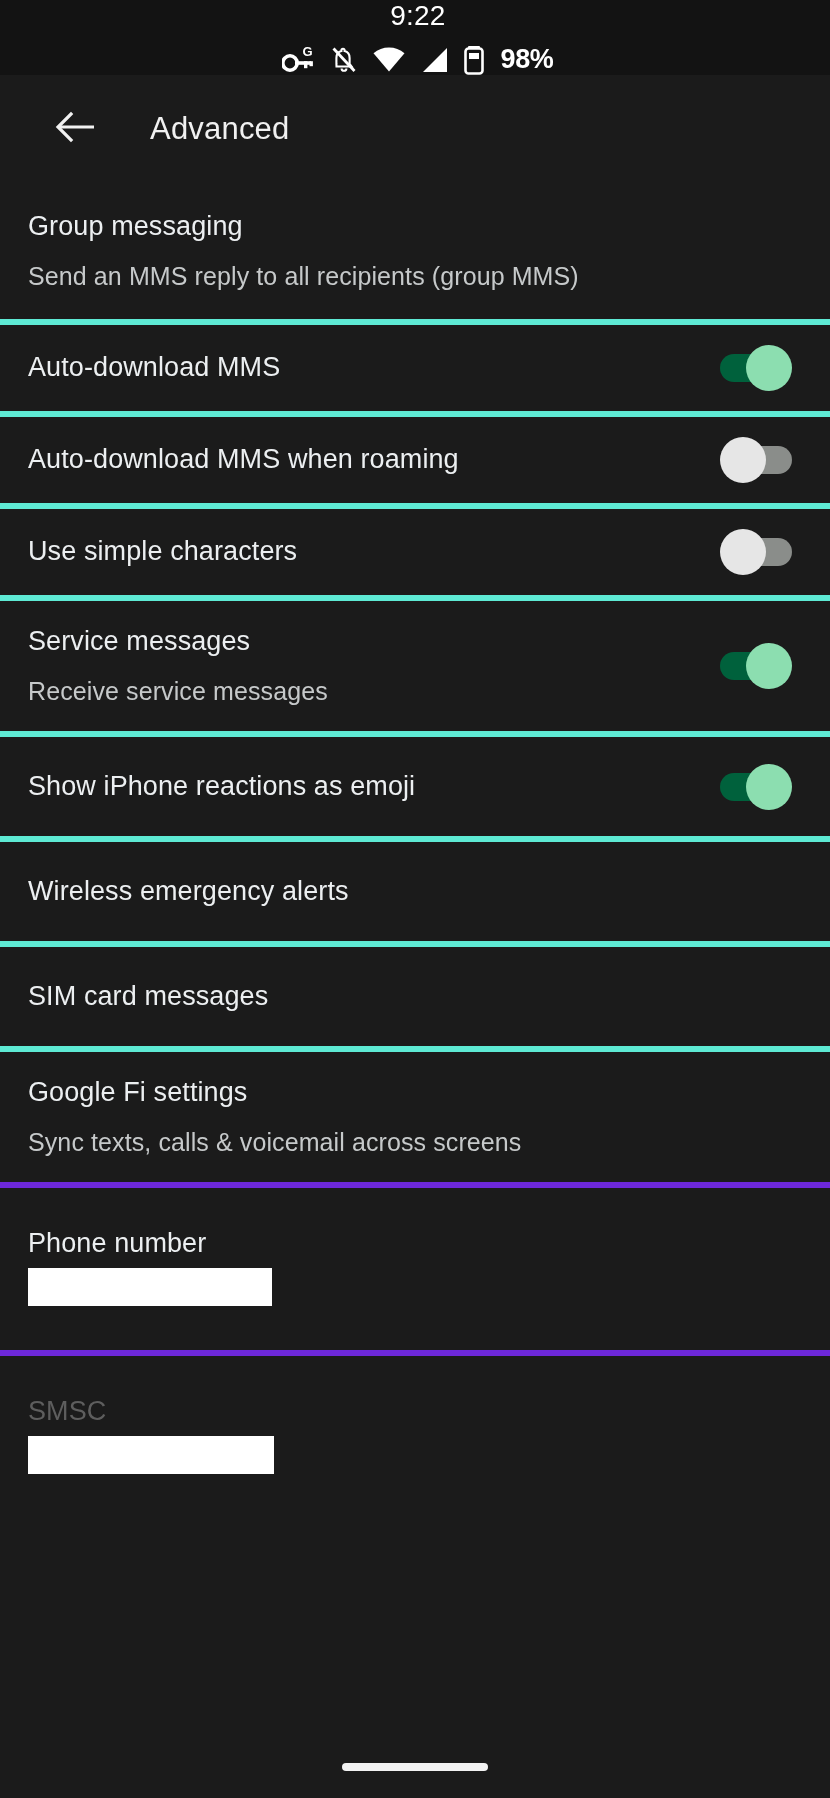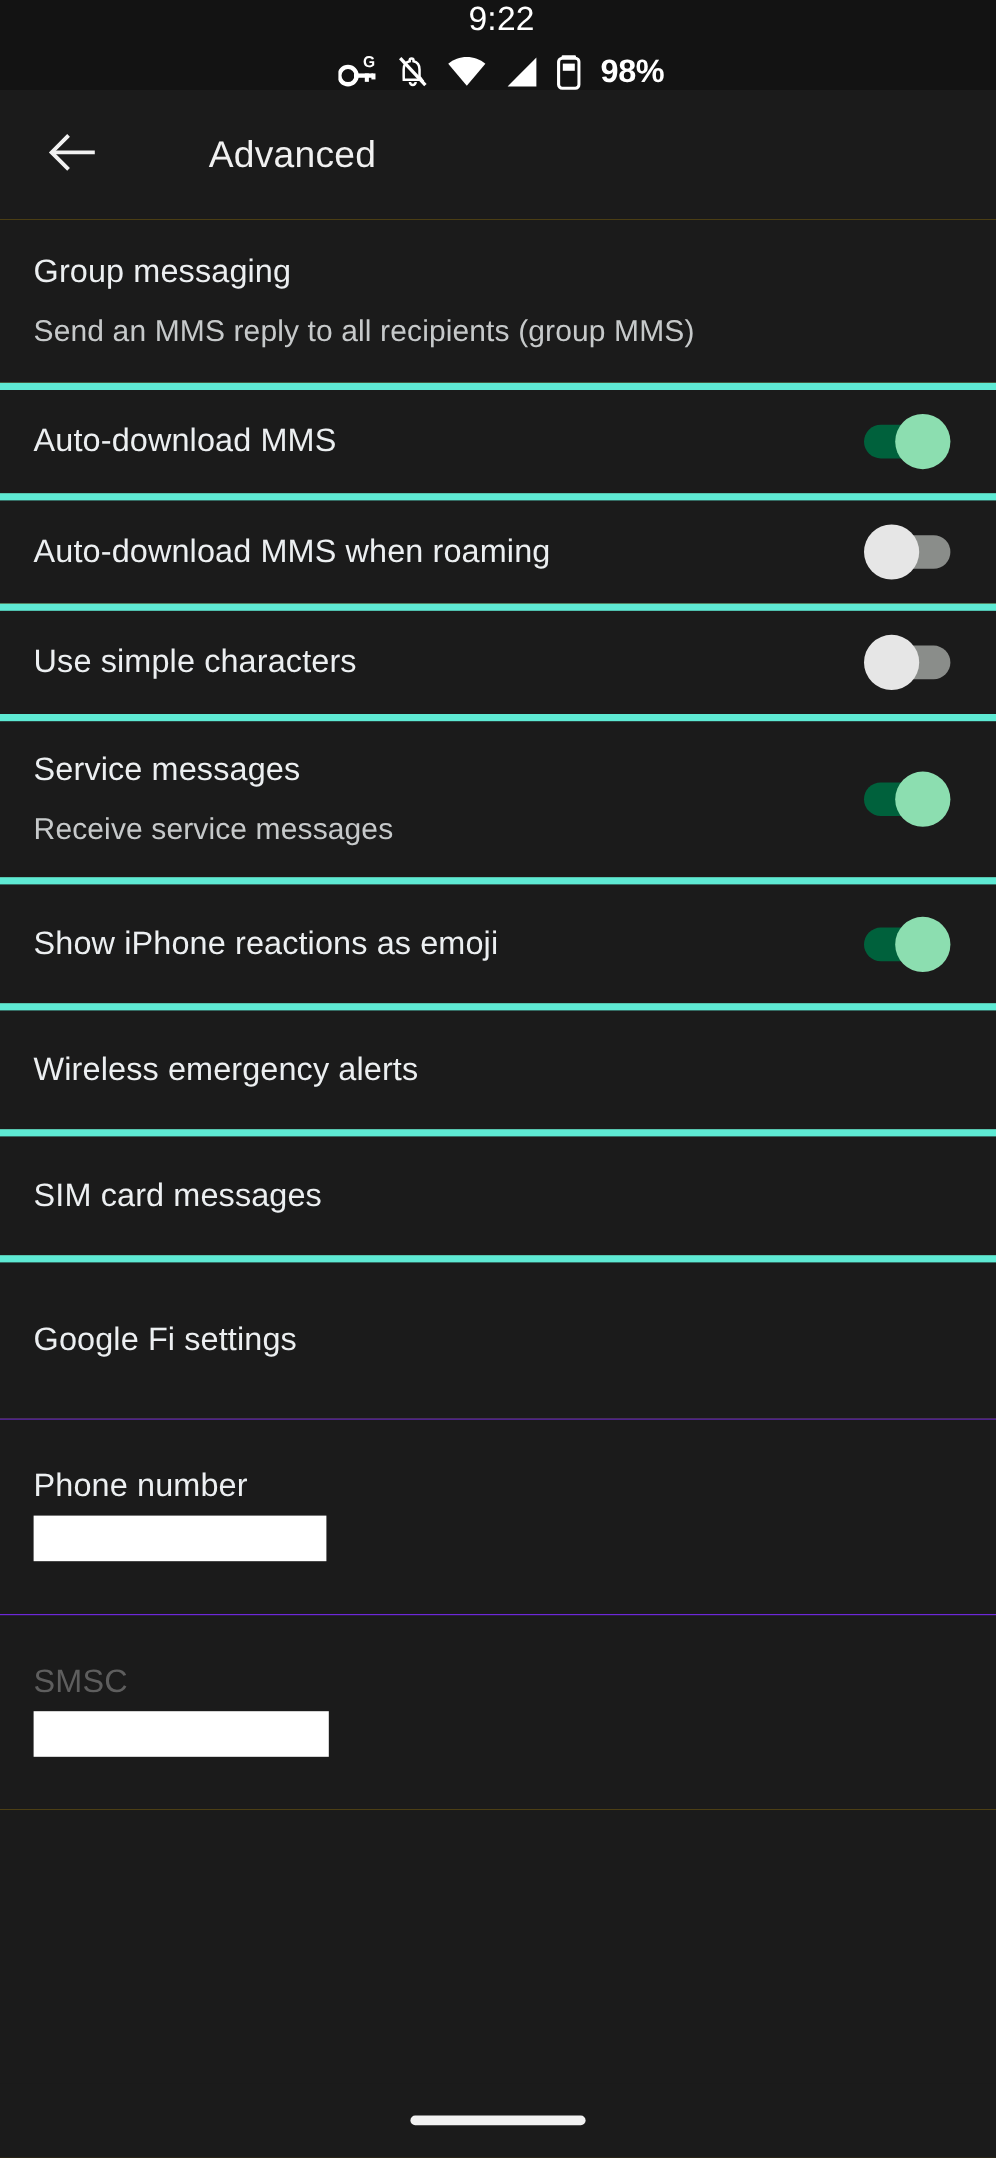--- a/index.html
+++ b/index.html
@@ -20,29 +20,29 @@
     flex-direction:column;
   }
   .status-clock{ color:#ffffff; font-size:28px; letter-spacing:.2px; }
   .status-right{ display:flex; align-items:center; gap:14px; }
   .status-right svg{ display:block; }
   .battery-pct{ color:#ffffff; font-size:27px; font-weight:bold; letter-spacing:-.3px; margin-left:2px;}
 
   
   .toolbar{
     height:108px; display:flex; align-items:center;
-    padding-left:31px; background:#1b1b1b;gap:39px;
+    padding-left:46px; background:#1b1b1b;
   }
   .back-btn{ width:60px; height:60px; display:flex; align-items:center; justify-content:center; cursor:pointer; }
   .toolbar-title{
     color:#f1f1f1; font-size:31px; margin-left:44px; letter-spacing:.2px;
   }
 
   
-  .list{ background:#eab308; }
+  .list{ background:#f0abfc; }
   .row{
     position:relative;
     display:flex; align-items:center; justify-content:space-between;
     padding:0 30px 0 28px;
     min-height:92px;
     border-top:6px solid #5eead4;
     background:#1b1b1b;
   }
   .row.first{ border-top:none; }
   .row-text{ display:flex; flex-direction:column; justify-content:center; padding:22px 0; }
@@ -61,21 +61,21 @@
   .toggle .thumb{
     position:absolute; top:0; width:46px; height:46px; border-radius:50%;
   }
   .toggle.on .track{ background:#00613c; }
   .toggle.on .thumb{ right:0; background:#8cdeb0; }
   .toggle.off .track{ background:#8a8d8a; left:6px; }
   .toggle.off .thumb{ left:0; background:#e6e6e6; }
 
   
   .edit-row{
-    border-top:1px solid #6d28d9;
+    border-top:6px solid #6d28d9;
     padding:40px 30px 44px 28px;
     background:#1b1b1b;
     min-height:128px;
   }
   .edit-label{ color:#eceff1; font-size:27px; letter-spacing:.1px; }
   .edit-label.disabled{ color:#5e5e5e; }
   .redact-box{ margin-top:9px; height:38px; background:#ffffff; }
   .redact-box.w1{ width:244px; }
   .redact-box.w2{ width:246px; }
   .navbar{
@@ -215,20 +215,21 @@
 
     <div class="row tall">
       <div class="row-text">
         <span class="row-title">SIM card messages</span>
       </div>
     </div>
 
     <div class="row two-line">
       <div class="row-text">
         <span class="row-title">Google Fi settings</span>
+        <span class="row-sub">Sync texts, calls &amp; voicemail across screens</span>
       </div>
     </div>
 
     <div class="edit-row">
       <div class="edit-label">Phone number</div>
       <div class="redact-box w1"></div>
     </div>
 
     <div class="edit-row">
       <div class="edit-label disabled">SMSC</div>

